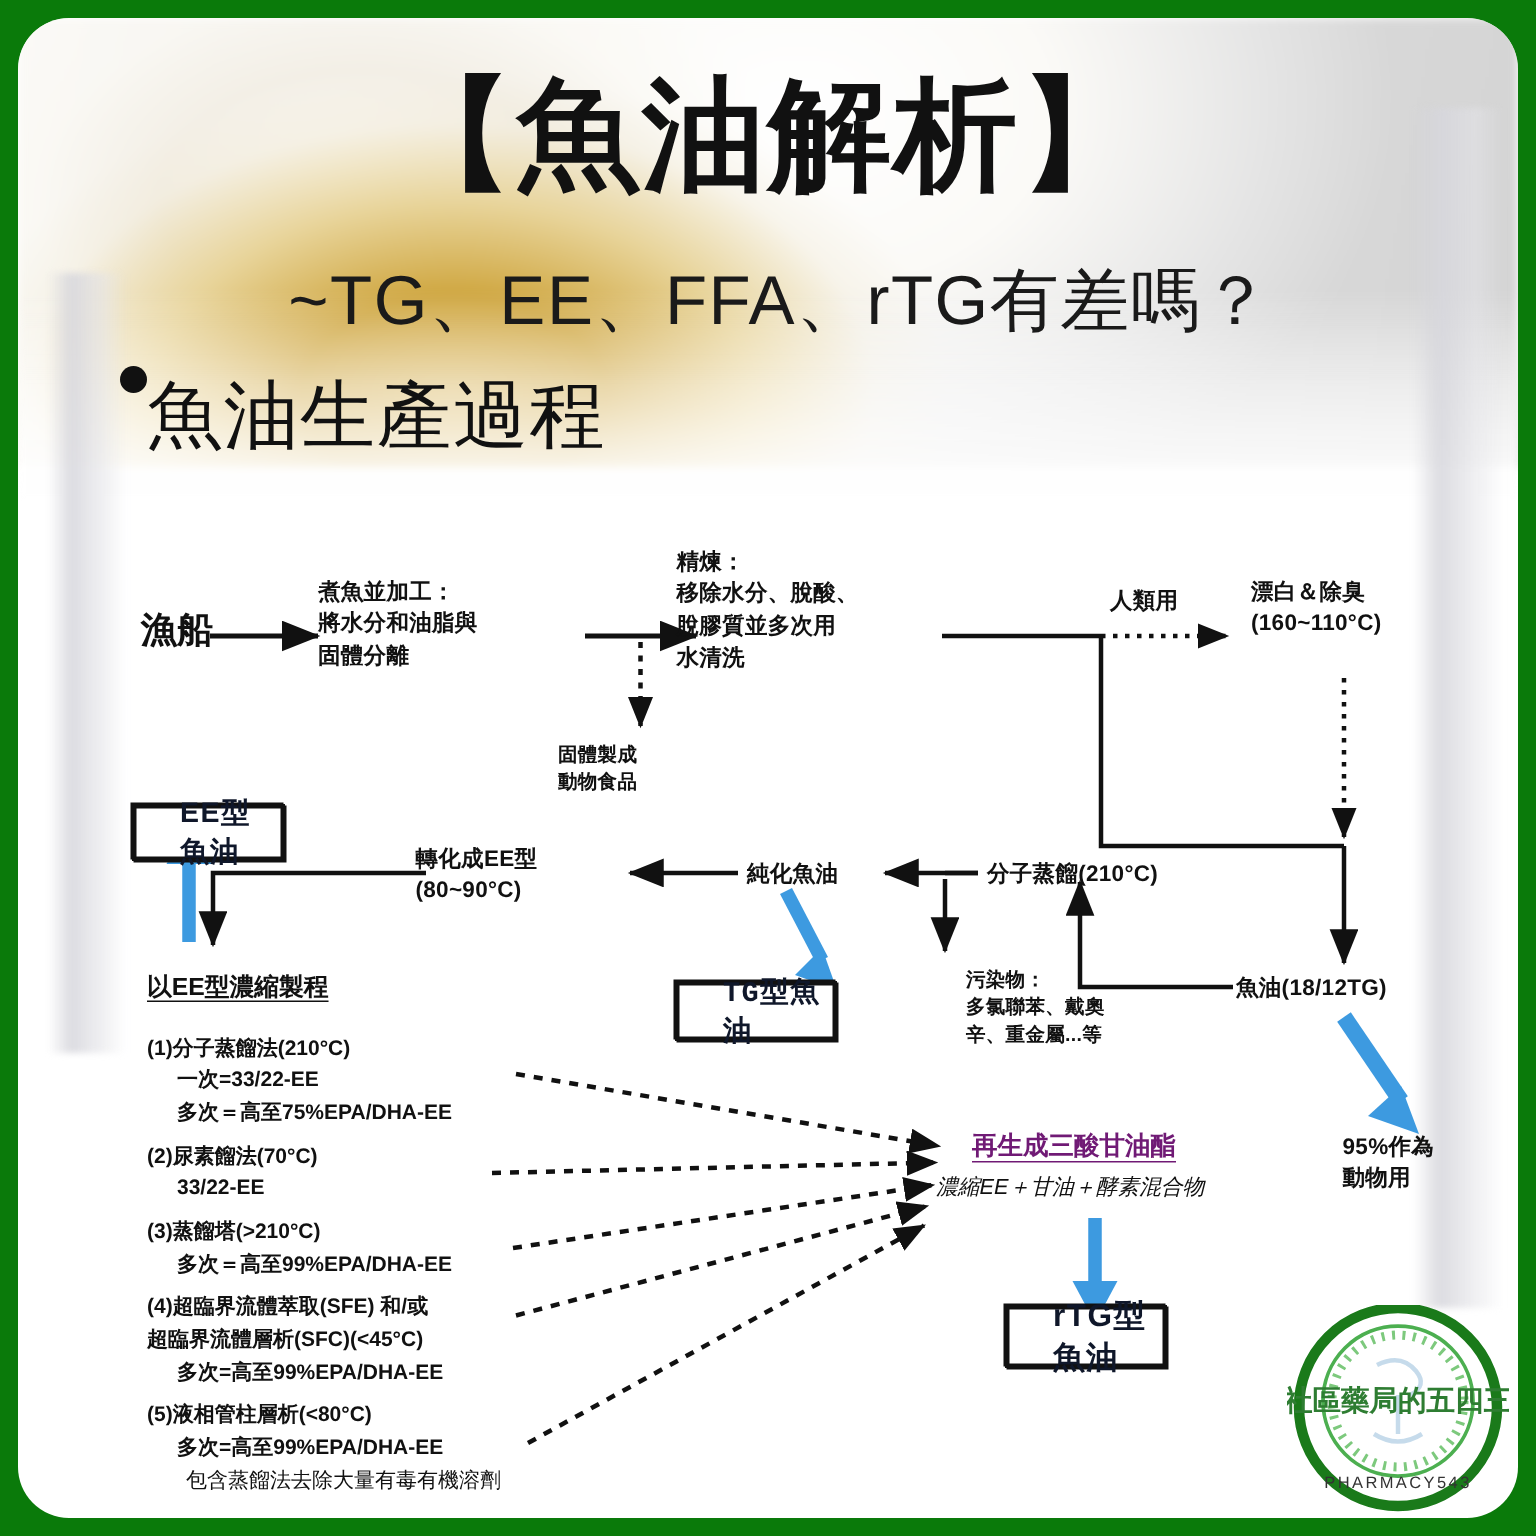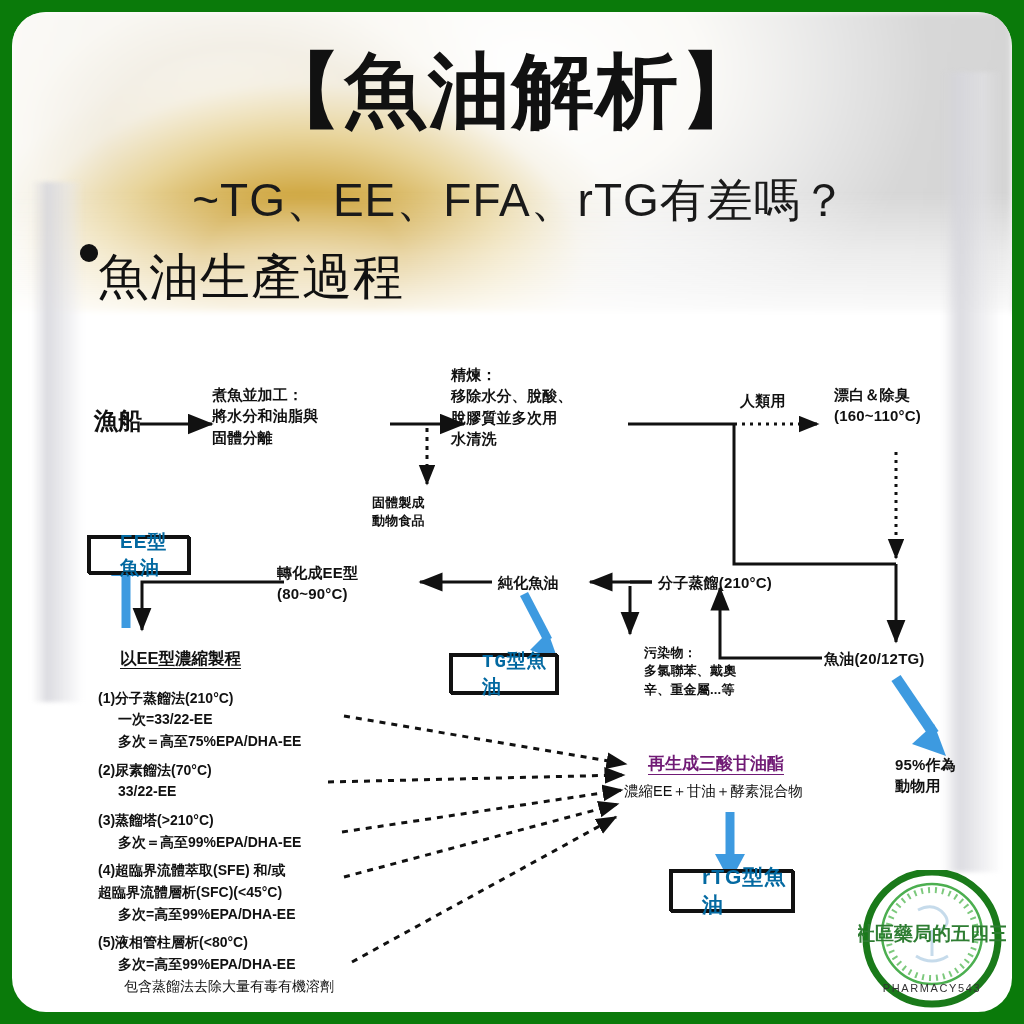--- a/index.html
+++ b/index.html
@@ -92,55 +92,56 @@
   .node.center { text-align: left; }
   .node.left { text-align: left; }
   .big { font-size: 24px; font-weight: 700; }
   .small { font-size: 13px; font-weight: 700; }
 
   
   .redbox {
     position: absolute;
     border: 3px solid #111;
     background: #fff;
-    color: #0369a1;
+    color: #0f172a;
     font-weight: 700;
     display: flex; align-items: center; justify-content: center;
     letter-spacing: 1px;
     box-shadow: 1px 1px 0 #111, -1px -1px 0 #111;
     padding-left: 29px;
   }
 
   
   #ee-list {
     position: absolute; left: 86px; top: 334px;
     width: 300px;
     font-size: 14px; font-weight: 700; color: #111;
     line-height: 1.55;
   }
   #ee-list .hdr {
     font-size: 16.5px; font-weight: 700;
     text-decoration: underline; text-underline-offset: 4px;
-    margin-bottom: 9px; display: inline-block; margin-left: 22px;
+    margin-bottom: 9px; display: inline-block;
   }
   #ee-list .item { margin-top: 7px; }
   #ee-list .ind { padding-left: 20px; font-weight: 700; }
   #ee-list .ind2 { padding-left: 26px; font-weight: 500; }
 
   
   #retg-head {
     position: absolute; left: 636px; top: 440px;
     font-size: 17px; font-weight: 700; color: #701a75;
     text-decoration: underline; text-underline-offset: 5px;
     white-space: nowrap;
   }
   #retg-sub {
     position: absolute; left: 612px; top: 470px;
     font-size: 14.5px; font-weight: 500; color: #111;
     white-space: nowrap;
+    font-style: italic;
   }
 
   
   #logo {
     position: absolute; right: 6px; bottom: 0px;
     width: 148px; height: 142px;
   }
   #logo svg { display: block; }
 </style>
 </head>
@@ -244,41 +245,41 @@
       <div class="node center" style="left:534px; top:52px; width:190px; transform:translateX(-50%);">精煉：
 移除水分、脫酸、
 脫膠質並多次用
 水清洗</div>
 
       <div class="node center" style="left:768px; top:78px; width:80px; transform:translateX(-50%); font-weight:700;">人類用</div>
 
       <div class="node left" style="left:822px; top:72px; width:170px;">漂白＆除臭
 (160~110°C)</div>
 
-      <div class="node left" style="left:812px; top:336px;">魚油(20/12TG)</div>
+      <div class="node left" style="left:812px; top:336px;">魚油(18/12TG)</div>
 
       <div class="node center" style="left:938px; top:442px; width:110px; transform:translateX(-50%);">95%作為
 動物用</div>
 
       <div class="node left" style="left:646px; top:260px;">分子蒸餾(210°C)</div>
 
       <div class="node left small" style="left:584px; top:332px; width:130px;margin-left:48px;">污染物：
 多氯聯苯、戴奧
 辛、重金屬...等</div>
 
       <div class="node left" style="left:486px; top:260px;">純化魚油</div>
 
       <div class="node center" style="left:340px; top:250px; width:150px; transform:translateX(-50%);">轉化成EE型
 (80~90°C)</div>
 
       <div class="redbox" style="left:76px; top:224px; width:102px; height:38px; font-size:19px;">EE型魚油</div>
 
       <div class="redbox" style="left:438px; top:342px; width:108px; height:40px; font-size:19px;font-family:Liberation Mono, monospace;">TG型魚油</div>
 
-      <div class="redbox" style="left:658px; top:558px; width:124px; height:42px; font-size:21px;">rTG型魚油</div>
+      <div class="redbox" style="left:658px; top:558px; width:108px; height:42px; font-size:21px;">rTG型魚油</div>
 
       <div id="retg-head">再生成三酸甘油酯</div>
       <div id="retg-sub">濃縮EE＋甘油＋酵素混合物</div>
 
       <div id="ee-list">
         <div class="hdr">以EE型濃縮製程</div>
 
         <div class="item">
           <div>(1)分子蒸餾法(210°C)</div>
           <div class="ind">一次=33/22-EE</div>

